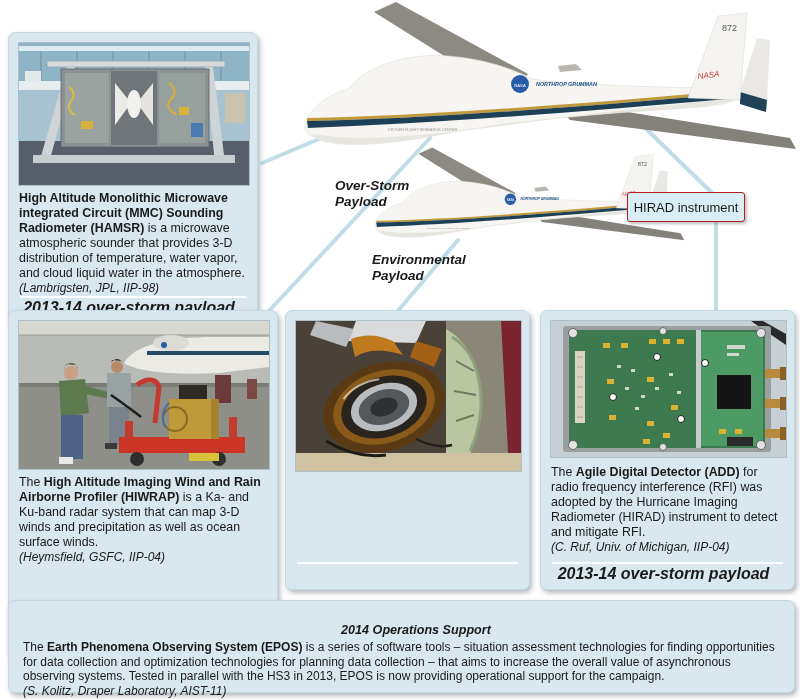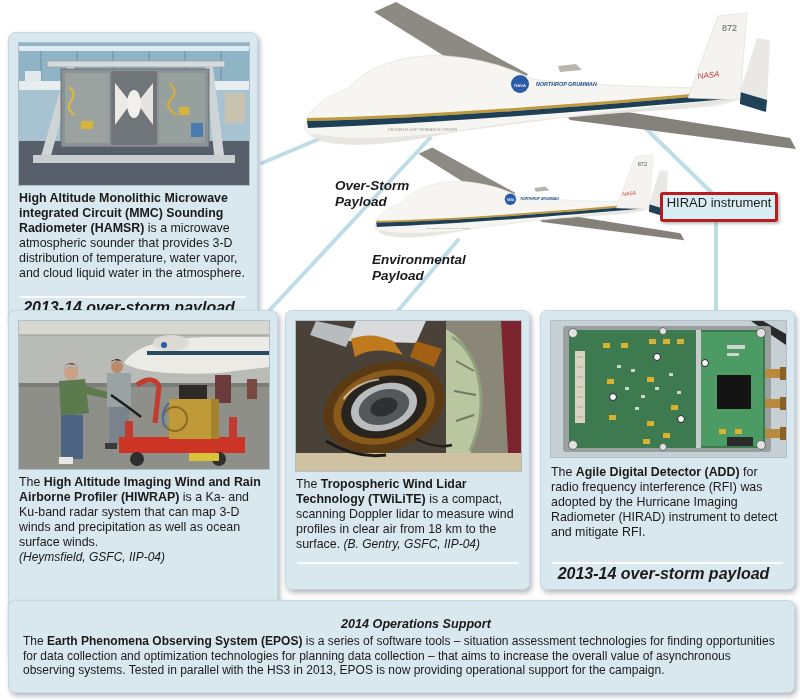--- a/index.html
+++ b/index.html
@@ -17,28 +17,28 @@
   .desc { position:absolute; left:10px; right:8px; font-size:12.4px; line-height:1.21; }
   .credit { font-style:italic; font-size:12px; }
   .credit.block { display:block; }
   .sep { position:absolute; left:11px; right:11px; bottom:25px; height:2px;
          background:rgba(255,255,255,.95); }
   .payload-footer { position:absolute; left:0; right:8px; bottom:6px; text-align:center;
                     font-weight:bold; font-style:italic; font-size:16px; }
 
   .plane-label { position:absolute; font-weight:bold; font-style:italic; font-size:13.5px;
                  line-height:1.2; z-index:4; }
-  .hirad-box { position:absolute; left:660px; top:192px; width:118px; height:30px;
-               background:#d9edf4; border:3px solid #b91c1c; border-radius:3px;
+  .hirad-box { position:absolute; left:627px; top:192px; width:118px; height:30px;
+               background:#d9edf4; border:1px solid #b91c1c; border-radius:3px;
                box-shadow:2px 2px 3px rgba(90,100,110,.4);
-               display:flex; align-items:flex-start; justify-content:center;
+               display:flex; align-items:center; justify-content:center;
                font-size:13px; z-index:4; }
 
   .epos-title { text-align:center; font-weight:bold; font-style:italic; font-size:12.6px;
-                padding-top:16px;margin-left:29px; }
+                padding-top:22px;margin-left:29px; }
   .epos-body  { padding:3px 14px 0; font-size:12px; line-height:1.22; }
   .epos-credit{ display:block; padding:0 14px; font-style:italic; font-size:12px; }
 </style>
 </head>
 <body>
 
 <div class="page">
 
   <svg class="connectors" viewBox="0 0 800 700" aria-hidden="true">
     <g stroke="#bfdde7" stroke-width="4" stroke-linecap="round">
@@ -118,20 +118,21 @@
       <path d="M134,40 L118,60 L134,82 Z" fill="#e6e4e0"></path>
       <ellipse cx="115" cy="61" rx="7" ry="14" fill="#f2f0ec"></ellipse>
       <path d="M50,44 q8,6 2,14 q-6,8 4,14" stroke="#e3b93c" fill="none" stroke-width="2"></path>
       <path d="M150,40 q10,8 2,16 q-8,8 6,16" stroke="#dcae34" fill="none" stroke-width="2"></path>
       <rect x="62" y="78" width="12" height="8" fill="#d8b23a"></rect>
       <rect x="160" y="64" width="10" height="8" fill="#d8b23a"></rect>
       <rect x="172" y="80" width="12" height="14" fill="#4a7ab0"></rect>
     </svg>
     <p class="desc" style="top:158px;">
       <b>High Altitude Monolithic Microwave integrated Circuit (MMC) Sounding Radiometer (HAMSR)</b><span> is a microwave atmospheric sounder that provides 3-D distribution of temperature, water vapor, and cloud liquid water in the atmosphere.</span>
+      <i class="credit block">(Lambrigsten, JPL, IIP-98)</i>
     </p>
     <div class="sep"></div>
     <div class="payload-footer">2013-14 over-storm payload</div>
   </section>
 
   <section class="panel" style="left:8px; top:310px; width:270px; height:346px;">
     <svg class="photo" width="250" height="148" viewBox="0 0 250 148" preserveAspectRatio="none" aria-hidden="true">
       <rect width="250" height="148" fill="#b9bcb6"></rect>
       <rect width="250" height="14" fill="#d8d8d2"></rect>
       <line x1="0" y1="14" x2="250" y2="14" stroke="#9a9a94"></line>
@@ -194,23 +195,20 @@
         <ellipse cx="88" cy="86" rx="52" ry="36" fill="#8a5a1a"></ellipse>
         <ellipse cx="88" cy="86" rx="44" ry="30" fill="#2a241e"></ellipse>
         <ellipse cx="88" cy="86" rx="34" ry="23" fill="#b9bcbe"></ellipse>
         <ellipse cx="88" cy="86" rx="26" ry="17" fill="#55585a"></ellipse>
         <ellipse cx="88" cy="86" rx="14" ry="9" fill="#2e3032"></ellipse>
         <path d="M52,66 a40,28 0 0 1 40,-8" stroke="#e8e4da" fill="none" stroke-width="2" opacity="0.7"></path>
       </g>
       <path d="M30,120 q30,18 60,14" stroke="#1e1a16" fill="none" stroke-width="3"></path>
       <path d="M120,118 q20,10 36,6" stroke="#24201c" fill="none" stroke-width="2.5"></path>
     </svg>
-    <p class="desc" style="top:166px;">
-      <span>The </span><b>Tropospheric Wind Lidar Technology (TWiLiTE)</b><span> is a compact, scanning Doppler lidar to measure wind profiles in clear air from 18 km to the surface. </span><i class="credit">(B. Gentry, GSFC, IIP-04)</i>
-    </p>
     <div class="sep"></div>
   </section>
 
   <section class="panel" style="left:540px; top:310px; width:255px; height:280px;">
     <svg class="photo" width="235" height="136" viewBox="0 0 235 136" preserveAspectRatio="none" aria-hidden="true">
       <rect width="235" height="136" fill="#c6cfd4"></rect>
       <path d="M200,0 L235,24 L235,13 L212,0 Z" fill="#2a2a2a"></path>
       <rect x="12" y="5" width="208" height="126" rx="3" fill="#9aa0a0"></rect>
       <rect x="18" y="9" width="196" height="118" fill="#3d7a50"></rect>
       <rect x="150" y="11" width="62" height="114" fill="#4c9a64"></rect>
@@ -283,25 +281,27 @@
         <rect x="214" y="48" width="21" height="9" fill="#b98a3e"></rect>
         <rect x="214" y="78" width="21" height="9" fill="#b98a3e"></rect>
         <rect x="214" y="108" width="21" height="9" fill="#b98a3e"></rect>
         <rect x="229" y="46" width="6" height="13" fill="#8a6226"></rect>
         <rect x="229" y="76" width="6" height="13" fill="#8a6226"></rect>
         <rect x="229" y="106" width="6" height="13" fill="#8a6226"></rect>
       </g>
     </svg>
     <p class="desc" style="top:154px;">
       <span>The </span><b>Agile Digital Detector (ADD)</b><span> for radio frequency interference (RFI) was adopted by the Hurricane Imaging Radiometer (HIRAD) instrument to detect and mitigate RFI.</span>
+      <i class="credit block">(C. Ruf, Univ. of Michigan, IIP-04)</i>
     </p>
     <div class="sep"></div>
     <div class="payload-footer">2013-14 over-storm payload</div>
   </section>
 
   <section class="panel" style="left:8px; top:600px; width:787px; height:93px;">
     <div class="epos-title">2014 Operations Support</div>
     <p class="epos-body">
       <span>The </span><b>Earth Phenomena Observing System (EPOS)</b><span> is a series of software tools – situation assessment technologies for finding opportunities for data collection and optimization technologies for planning data collection – that aims to increase the overall value of asynchronous observing systems. Tested in parallel with the HS3 in 2013, EPOS is now providing operational support for the campaign.</span>
     </p>
+    <i class="epos-credit">(S. Kolitz, Draper Laboratory, AIST-11)</i>
   </section>
 
 </div>
 
 </body></html>

